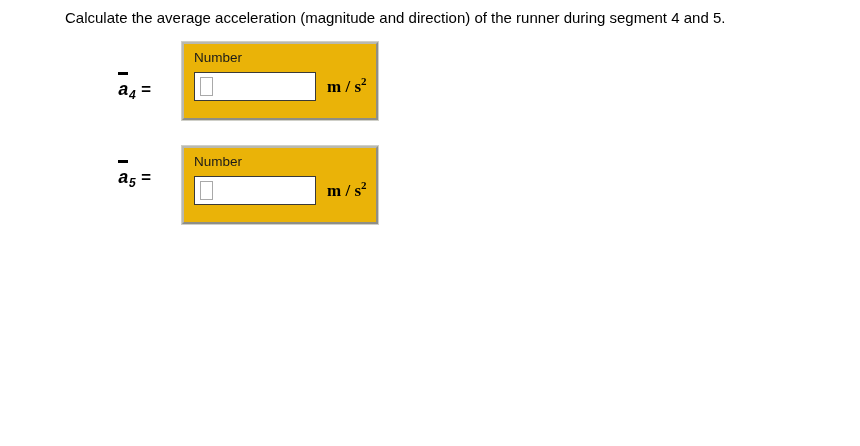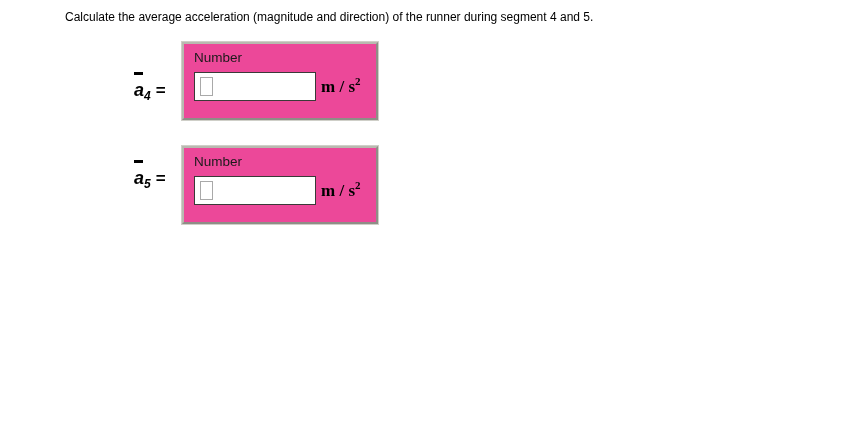--- a/index.html
+++ b/index.html
@@ -15,39 +15,38 @@
     position: relative;
   }
 
   
   .question {
     position: absolute;
     left: 65px;
     top: 8px;
     width: 760px;
     font-family: "Liberation Sans", sans-serif;
-    font-size: 12px;
+    font-size: 15px;
     line-height: 19px;
     color: #000000;
     white-space: nowrap;
   }
 
   
   .var-label {
     position: absolute;
     left: 118px;
     width: 62px;
     text-align: left;
-    font-family: Liberation Sans, sans-serif;
+    font-family: Liberation Mono, monospace;
     font-weight: bold;
     font-style: italic;
     font-size: 18px;
     color: #000000;
     white-space: nowrap;
-    margin-left: 16px;
   }
   #label-a4 { top: 80px; }
   #label-a5 { top: 168px; }
 
   .var-overbar {
     display: inline-block;
     position: relative;
     padding-top: 0px;
   }
   .var-overbar::before {
@@ -71,21 +70,21 @@
     font-weight: bold;
     margin-left: 5px;
     font-size: 17px;
   }
 
   
   .answer-panel {
     position: absolute;
     left: 182px;
     width: 196px;
-    background: #ec4899;
+    background: #eab308;
     border-top: 2px solid #b9b9b0;
     border-left: 2px solid #b9b9b0;
     border-right: 2px solid #8e8e86;
     border-bottom: 2px solid #8e8e86;
     box-sizing: border-box;
     box-shadow: 0 0 0 1px #cfcfc8;
     padding: 6px 8px 8px 10px;
   }
   #panel-a4 { top: 42px; height: 78px; }
   #panel-a5 { top: 146px; height: 78px; }
@@ -122,21 +121,21 @@
     background: #ffffff;
     box-sizing: border-box;
   }
 
   
   .unit {
     font-family: "Liberation Serif", serif;
     font-weight: bold;
     font-size: 17px;
     color: #000000;
-    margin-left: 5px;
+    margin-left: 11px;
     white-space: nowrap;
   }
   .unit sup {
     font-size: 11px;
     vertical-align: super;
     line-height: 0;
   }
 </style>
 </head>
 <body>

